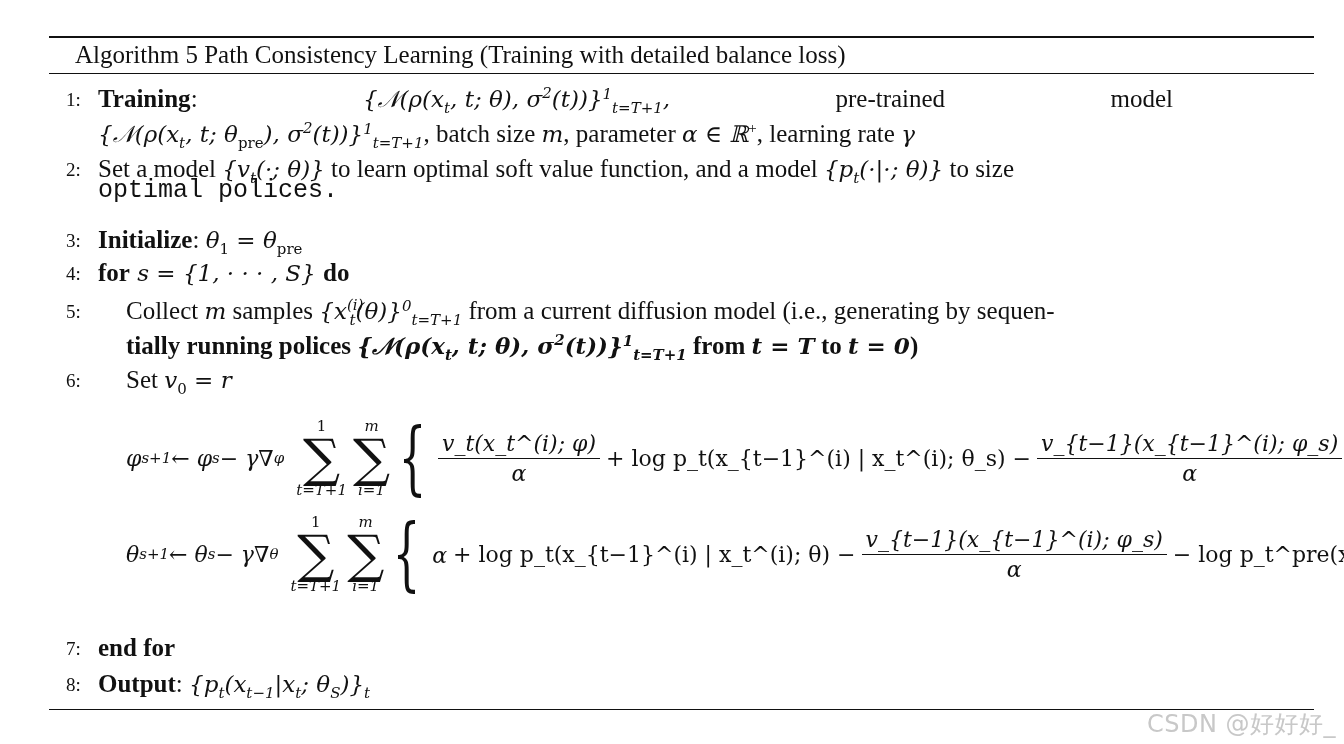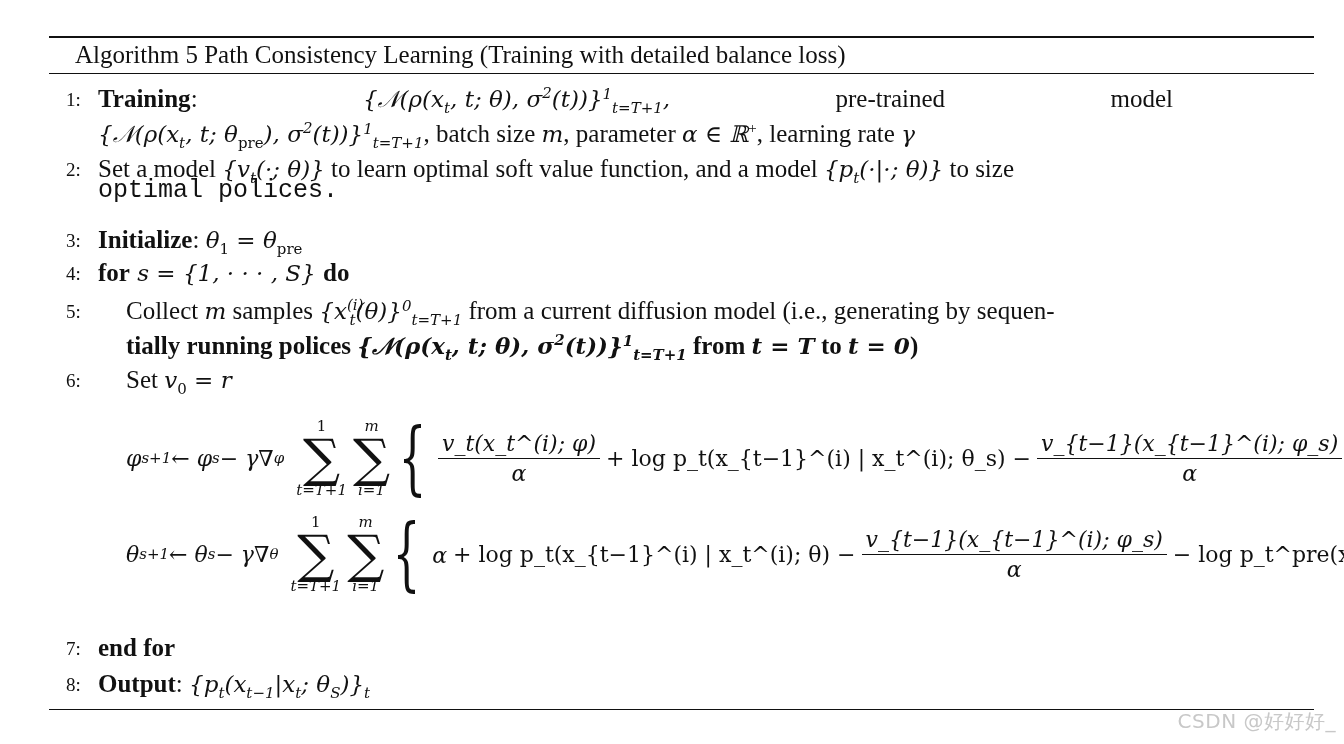--- a/index.html
+++ b/index.html
@@ -20,21 +20,21 @@
   .just { display: flex; justify-content: space-between; width: 1075px; }
   .eq { position: absolute; left: 126px; font-family: "DejaVu Serif", serif; font-size: 22px; white-space: nowrap; display: flex; align-items: center; }
   .sum { display: inline-flex; flex-direction: column; align-items: center; margin: 0 3px; }
   .sum .sig { font-size: 52px; line-height: 48px; font-style: normal; }
   .sum .lim { font-size: 15px; line-height: 16px; font-style: italic; }
   .frac { display: inline-flex; flex-direction: column; align-items: center; margin: 0 6px; }
   .frac .n { border-bottom: 1px solid #111; padding: 0 4px 2px; font-style: italic; text-align: center; }
   .frac .d { font-style: italic; padding-top: 2px; }
   .brace { font-size: 80px; line-height: 80px; font-weight: 100; transform: scaleX(0.55); display: inline-block; margin: 0 -6px; }
   .it { font-style: italic; }
-  .watermark { position: absolute; right: 8px; top: 708px; font-family: "DejaVu Sans", sans-serif; font-size: 20px; color: #c8c8c8; letter-spacing: 0.5px; }
+  .watermark { position: absolute; right: 8px; top: 708px; font-family: "DejaVu Sans", sans-serif; font-size: 24px; color: #c8c8c8; letter-spacing: 0.5px; }
 </style>
 </head>
 <body>
 
 <div class="rule top"></div>
 <div class="caption">
   <b>Algorithm 5</b>
   <span>Path Consistency Learning (Training with detailed balance loss)</span>
 </div>
 <div class="rule mid"></div>

